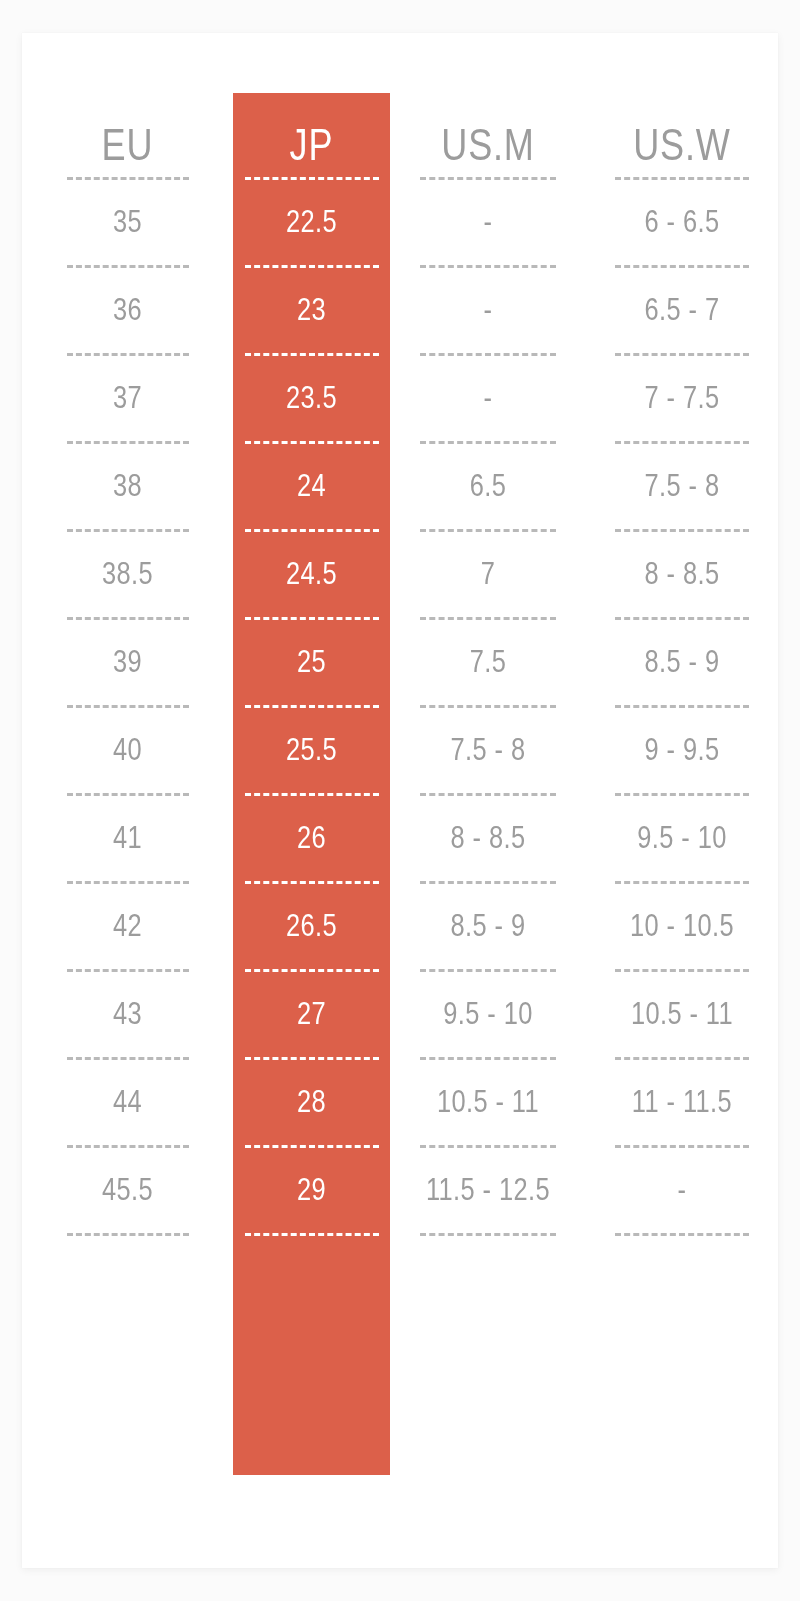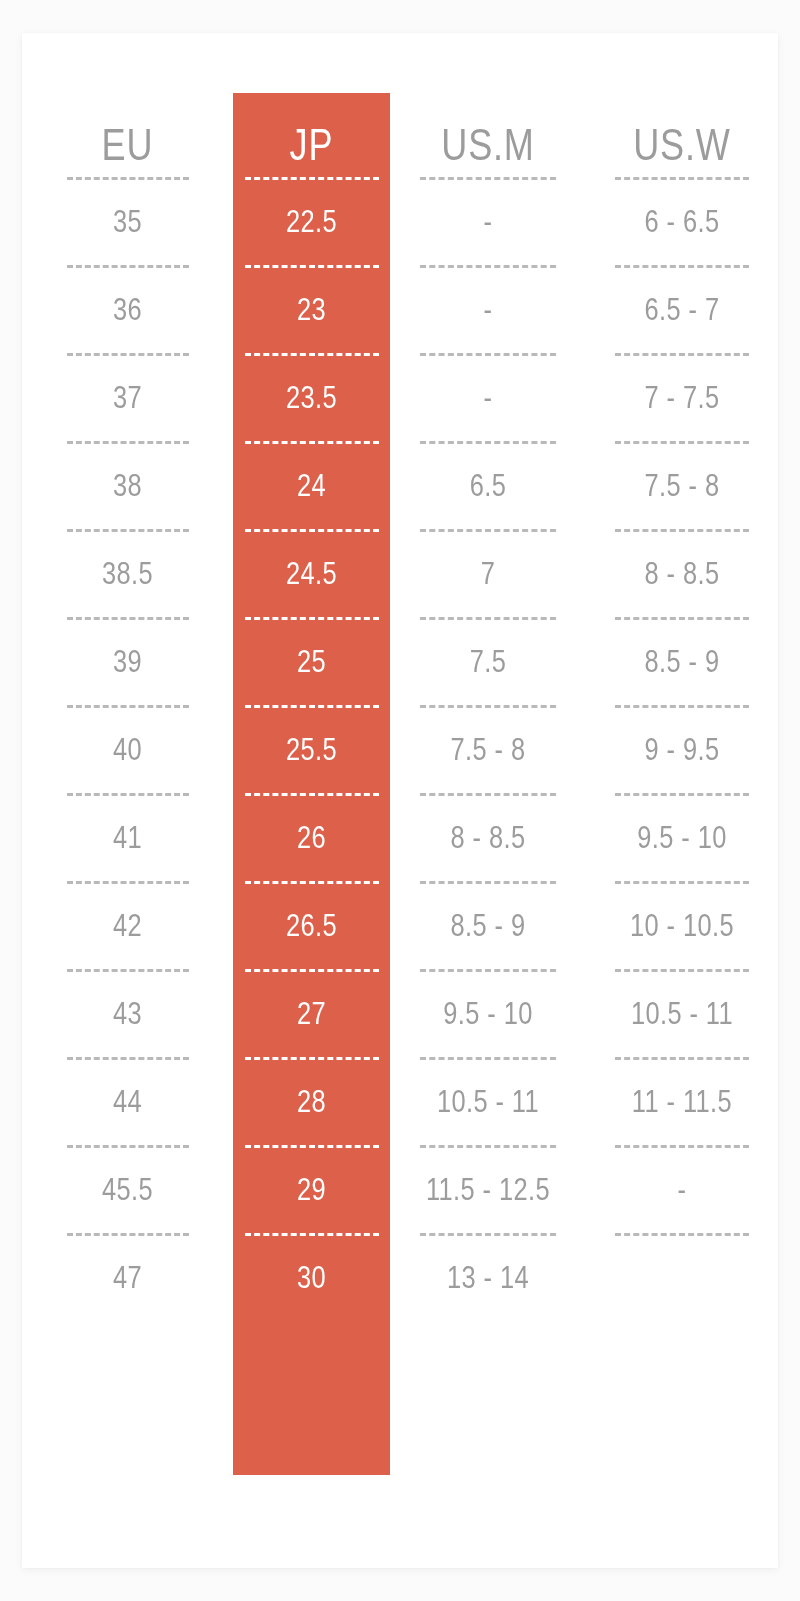--- a/index.html
+++ b/index.html
@@ -381,23 +381,17 @@
             <div class="sep-cell jp" style="width: 157px;">
               <div class="sep-line"></div>
             </div>
             <div class="sep-cell usm" style="width: 196px;">
               <div class="sep-line"></div>
             </div>
             <div class="sep-cell usw" style="width: 192px;">
               <div class="sep-line"></div>
             </div>
           </div>
-          <div class="row">
-            <div class="cell col-eu">47</div>
-            <div class="cell col-jp jp">30</div>
-            <div class="cell col-usm">13 - 14</div>
-            <div class="cell col-usw"></div>
-          </div>
         </div>
 
     </div>
   </div>
 </div>
 
 </body></html>

